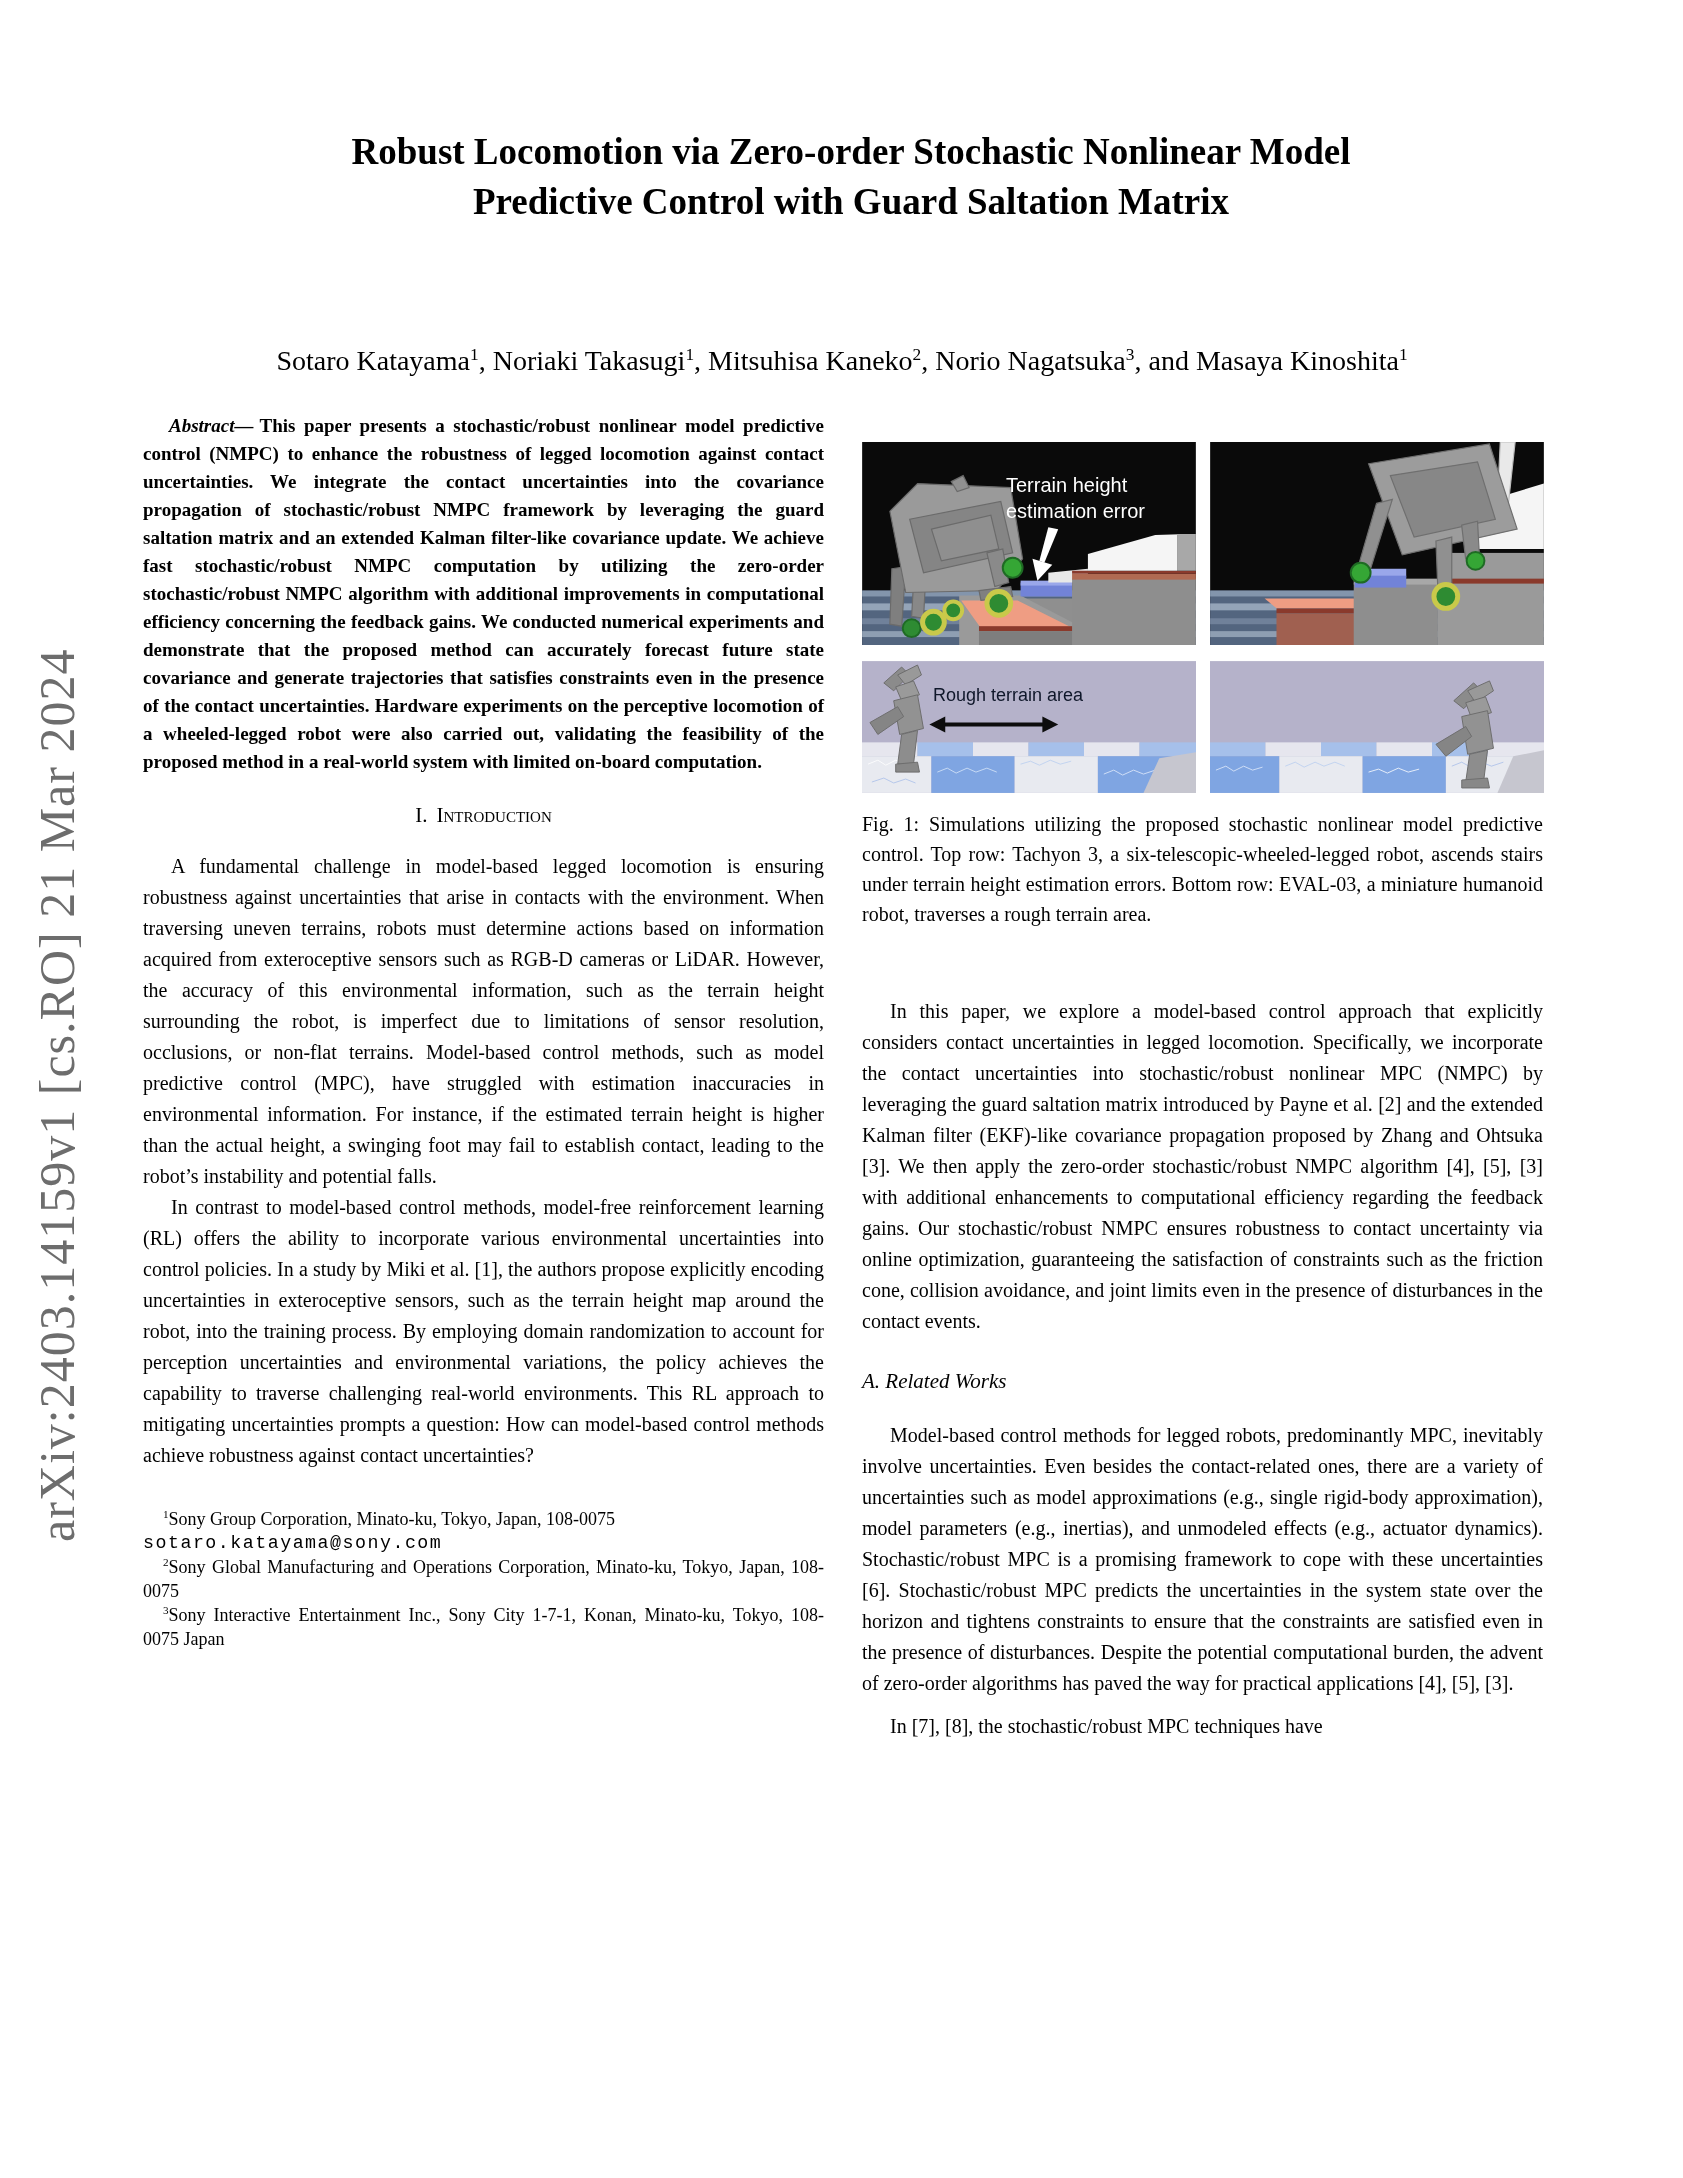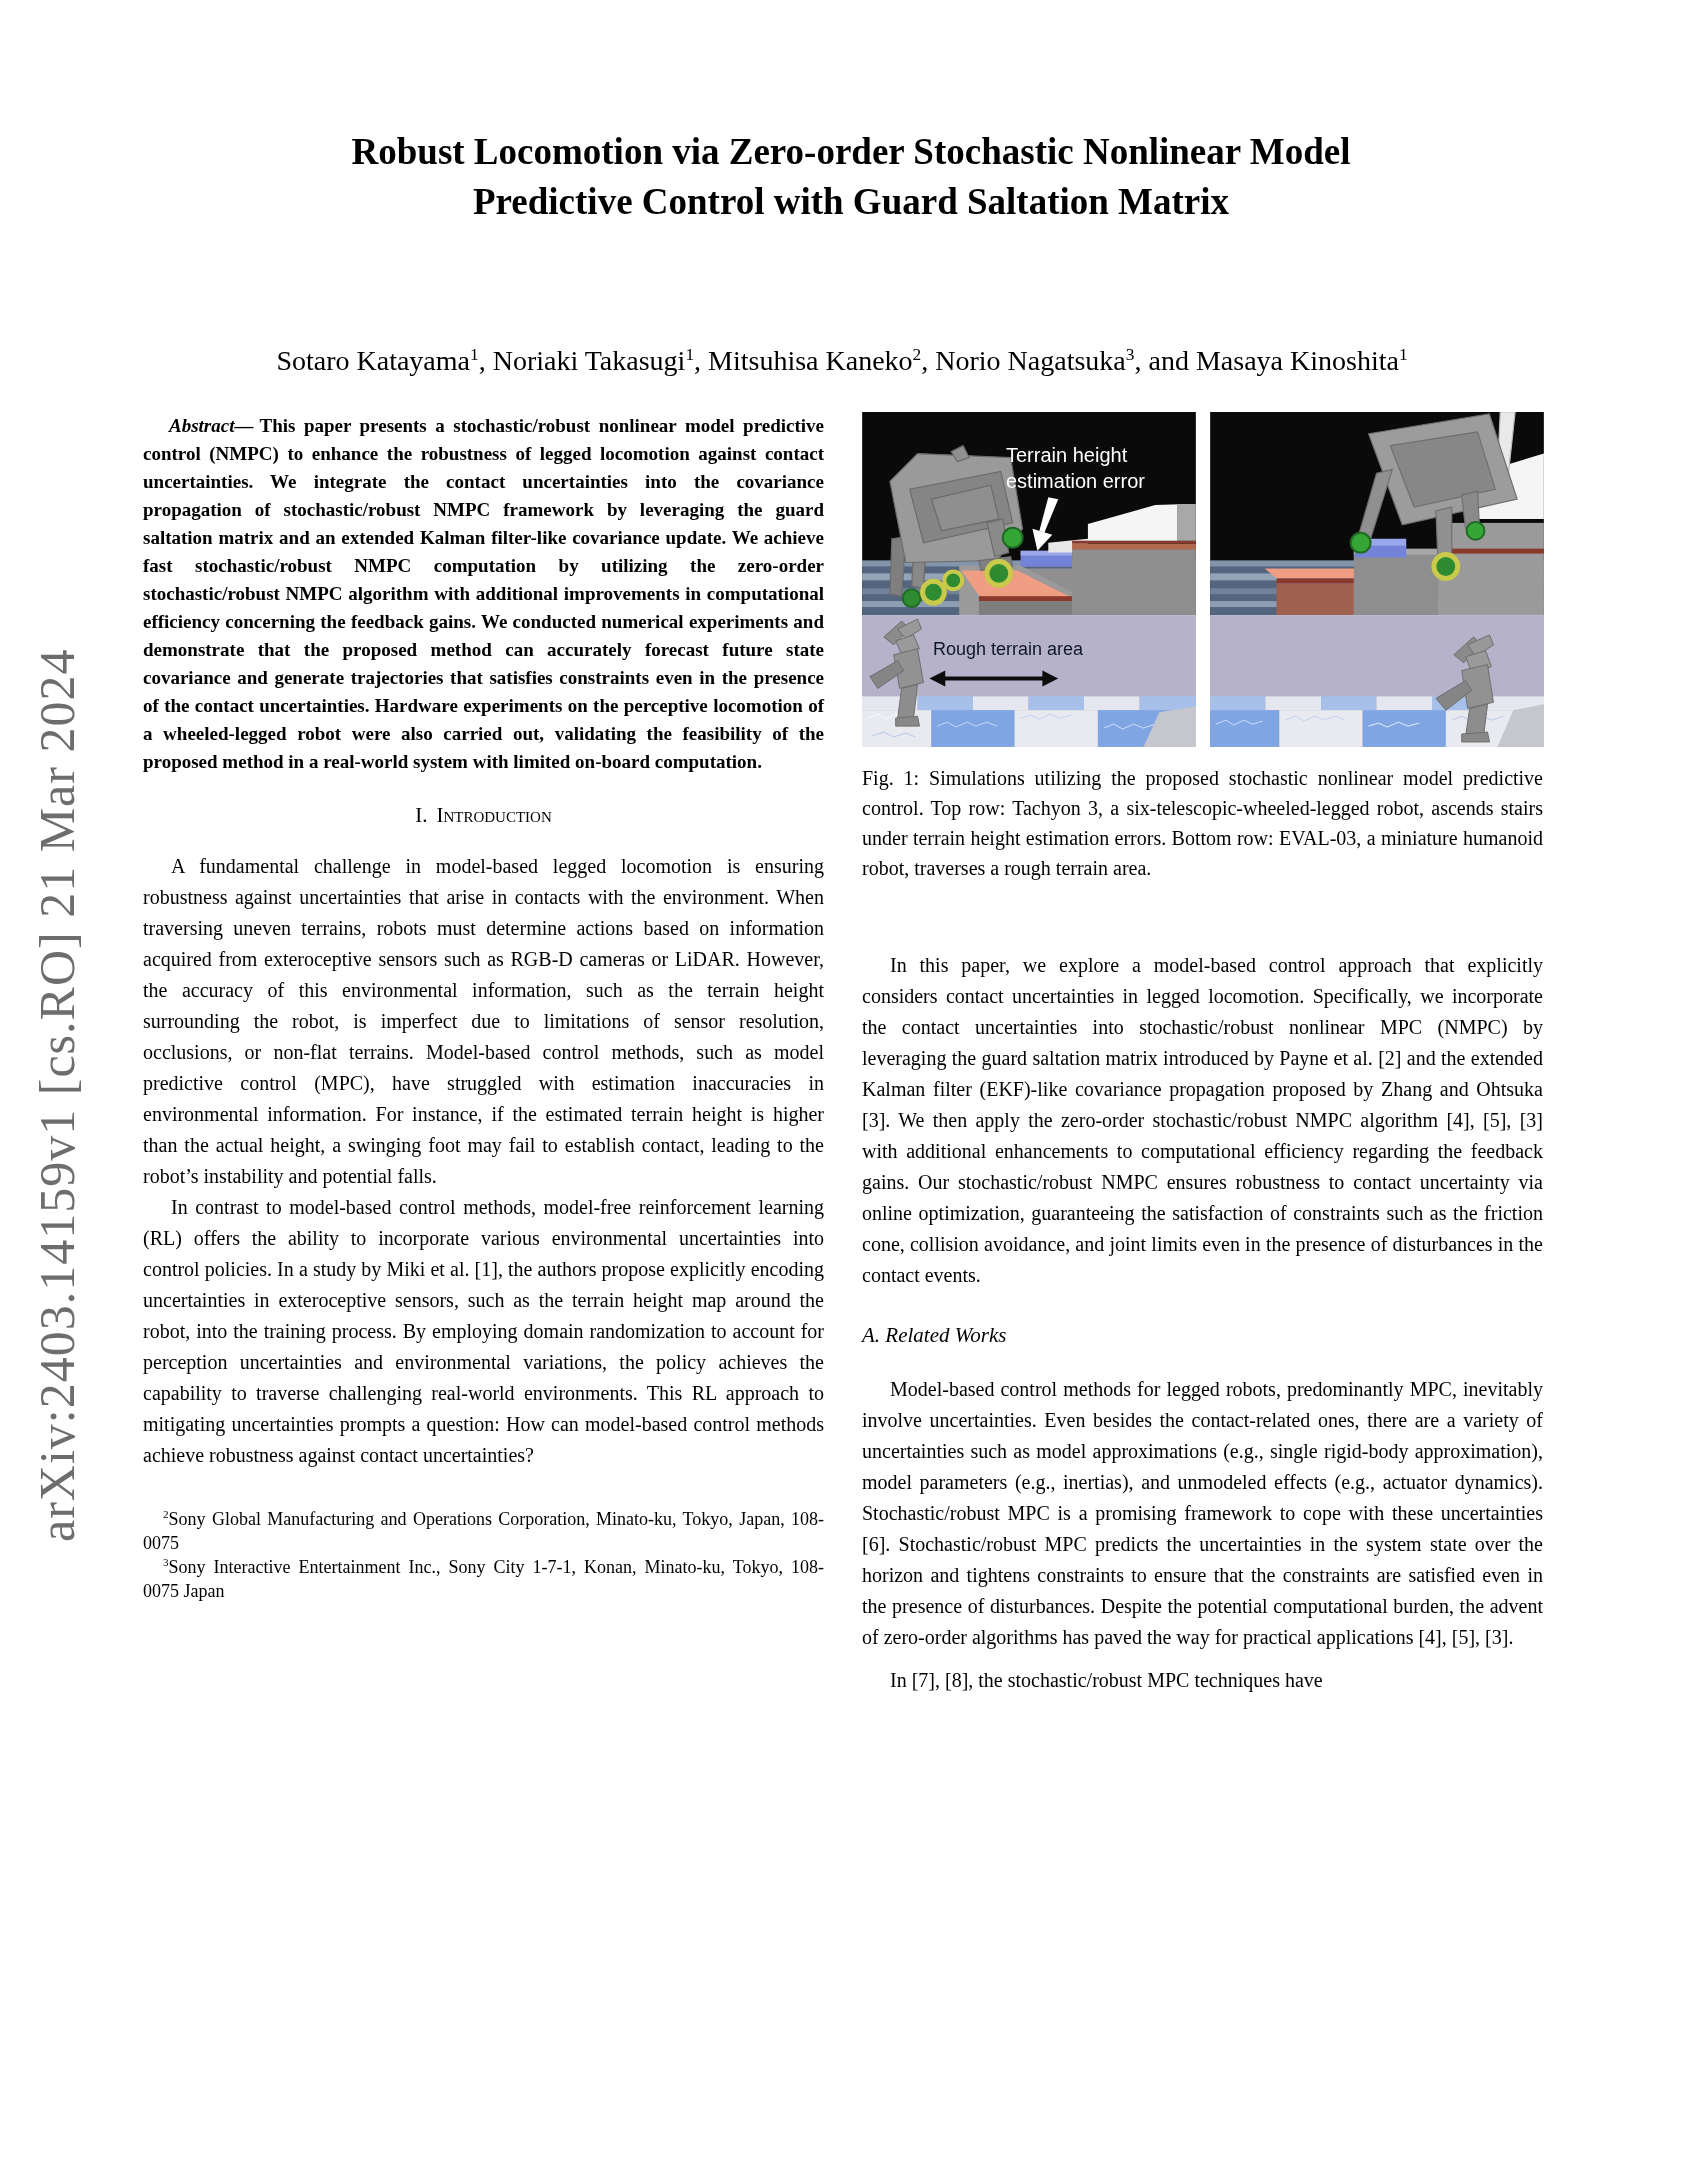--- a/index.html
+++ b/index.html
@@ -85,21 +85,22 @@
     font-size:18.3px;
     letter-spacing:1.5px;
     text-indent:0;
   }
 
   
   .fig-grid {
     display:grid;
     grid-template-columns:334px 334px;
     grid-template-rows:203px 132px;
-    gap:0 14px;
+    gap:16px 14px;
+    margin-top:30px;
   }
   .panel { position:relative; overflow:hidden; }
   .panel svg { display:block; }
   .fig-label-white {
     position:absolute; left:144px; top:30px;
     color:#fff;
     font-family:"Liberation Sans", sans-serif;
     font-size:20px; line-height:26px;
     white-space:pre-line;
   }
@@ -145,20 +146,21 @@
   <div class="col">
 
     <p class="abstract"><span class="abstract-label">Abstract—</span><span>This paper presents a stochastic/robust nonlinear model predictive control (NMPC) to enhance the robustness of legged locomotion against contact uncertainties. We integrate the contact uncertainties into the covariance propagation of stochastic/robust NMPC framework by leveraging the guard saltation matrix and an extended Kalman filter-like covariance update. We achieve fast stochastic/robust NMPC computation by utilizing the zero-order stochastic/robust NMPC algorithm with additional improvements in computational efficiency concerning the feedback gains. We conducted numerical experiments and demonstrate that the proposed method can accurately forecast future state covariance and generate trajectories that satisfies constraints even in the presence of the contact uncertainties. Hardware experiments on the perceptive locomotion of a wheeled-legged robot were also carried out, validating the feasibility of the proposed method in a real-world system with limited on-board computation.</span></p>
 
     <h2 class="sec-heading"><span class="numeral">I.</span><span class="sc">Introduction</span></h2>
 
     <p class="body-p">A fundamental challenge in model-based legged locomotion is ensuring robustness against uncertainties that arise in contacts with the environment. When traversing uneven terrains, robots must determine actions based on information acquired from exteroceptive sensors such as RGB-D cameras or LiDAR. However, the accuracy of this environmental information, such as the terrain height surrounding the robot, is imperfect due to limitations of sensor resolution, occlusions, or non-flat terrains. Model-based control methods, such as model predictive control (MPC), have struggled with estimation inaccuracies in environmental information. For instance, if the estimated terrain height is higher than the actual height, a swinging foot may fail to establish contact, leading to the robot’s instability and potential falls.</p>
     <p class="body-p">In contrast to model-based control methods, model-free reinforcement learning (RL) offers the ability to incorporate various environmental uncertainties into control policies. In a study by Miki et al. [1], the authors propose explicitly encoding uncertainties in exteroceptive sensors, such as the terrain height map around the robot, into the training process. By employing domain randomization to account for perception uncertainties and environmental variations, the policy achieves the capability to traverse challenging real-world environments. This RL approach to mitigating uncertainties prompts a question: How can model-based control methods achieve robustness against contact uncertainties?</p>
 
     <div class="footnotes">
+      <p><sup>1</sup><span>Sony Group Corporation, Minato-ku, Tokyo, Japan, 108-0075</span><span class="email">sotaro.katayama@sony.com</span></p>
       <p><sup>2</sup><span>Sony Global Manufacturing and Operations Corporation, Minato-ku, Tokyo, Japan, 108-0075</span></p>
       <p><sup>3</sup><span>Sony Interactive Entertainment Inc., Sony City 1-7-1, Konan, Minato-ku, Tokyo, 108-0075 Japan</span></p>
     </div>
   </div>
 
   <div class="col">
 
     <div>
       <div class="fig-grid">
 

